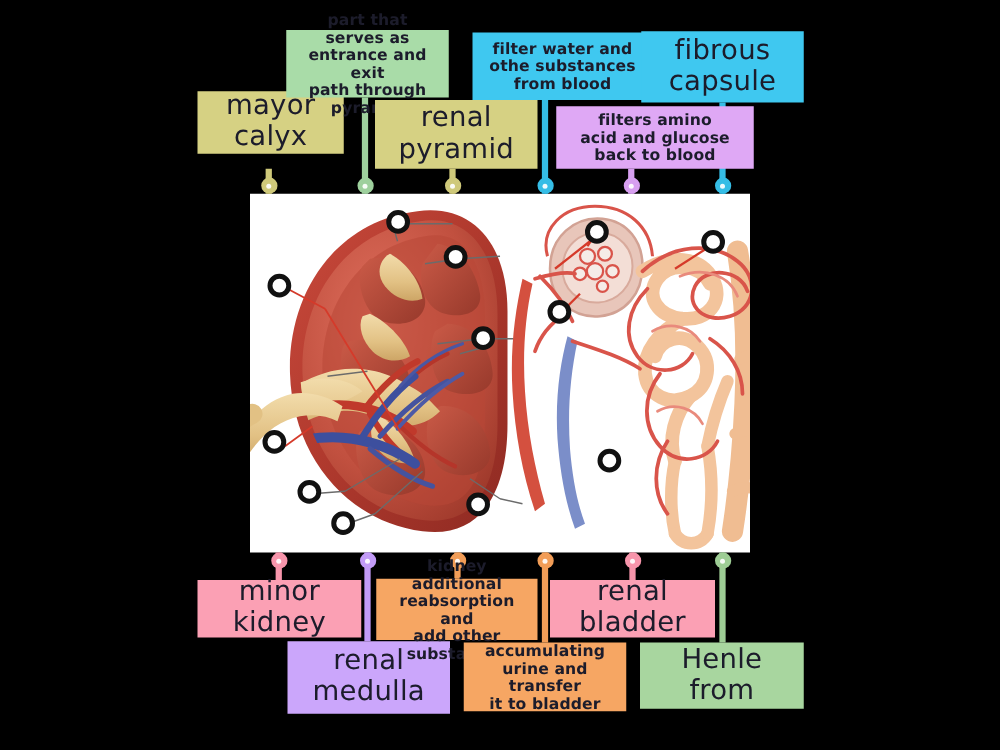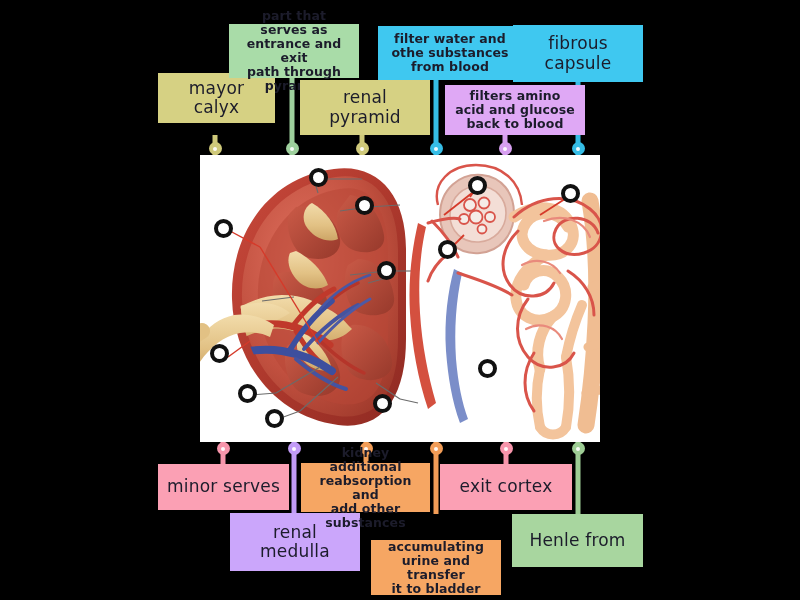--- a/index.html
+++ b/index.html
@@ -48,21 +48,21 @@
     line-height: 1.12;
     padding: 3px 8px;
     z-index: 6;
     user-select: none;
   }
   .label-box .txt {
     display: block;
     width: 100%;
     white-space: pre-line;
   }
-  .label-box.big   { font-size: 17px; font-weight: 400; letter-spacing: .2px; }
+  .label-box.big   { font-size: 22px; font-weight: 400; letter-spacing: .2px; }
   .label-box.small { font-size: 12.5px; font-weight: 600; letter-spacing: .1px; }
 
   
   .pin {
     position: absolute;
     z-index: 4;
   }
   .pin .stem {
     position: absolute;
     left: 50%;
@@ -369,47 +369,47 @@
       </div>
       <div class="label-box big" style="left: 300px; top: 80px; width: 130px; height: 55px; background: rgb(214, 209, 131);">
         <span class="txt">renal
 pyramid</span>
       </div>
       <div class="label-box small" style="left: 378px; top: 26px; width: 144px; height: 54px; background: rgb(63, 200, 240);">
         <span class="txt">filter water and
 othe substances
 from blood</span>
       </div>
-      <div class="label-box small" style="left: 445px; top: 85px; width: 140px; height: 50px; background: rgb(223, 168, 245); align-items: center;">
+      <div class="label-box small" style="left: 445px; top: 85px; width: 158px; height: 50px; background: rgb(223, 168, 245); align-items: center;">
         <span class="txt">filters amino
 acid and glucose
 back to blood</span>
       </div>
       <div class="label-box big" style="left: 513px; top: 25px; width: 130px; height: 57px; background: rgb(63, 200, 240);">
         <span class="txt">fibrous
 capsule</span>
       </div>
       <div class="label-box big" style="left: 158px; top: 464px; width: 131px; height: 46px; background: rgb(251, 160, 180);">
-        <span class="txt">minor serves</span>
+        <span class="txt">minor kidney</span>
       </div>
       <div class="label-box big" style="left: 230px; top: 513px; width: 130px; height: 58px; background: rgb(203, 166, 251);">
         <span class="txt">renal
 medulla</span>
       </div>
       <div class="label-box small" style="left: 301px; top: 463px; width: 129px; height: 49px; background: rgb(246, 166, 99);">
         <span class="txt">kidney additional
 reabsorption and
 add other substances</span>
       </div>
-      <div class="label-box small" style="left: 371px; top: 514px; width: 130px; height: 55px; background: rgb(246, 166, 99); margin-top: 26px;">
+      <div class="label-box small" style="left: 371px; top: 514px; width: 130px; height: 55px; background: rgb(246, 166, 99);">
         <span class="txt">accumulating
 urine and transfer
 it to bladder</span>
       </div>
       <div class="label-box big" style="left: 440px; top: 464px; width: 132px; height: 46px; background: rgb(251, 160, 180);">
-        <span class="txt">exit cortex</span>
+        <span class="txt">renal bladder</span>
       </div>
       <div class="label-box big" style="left: 512px; top: 514px; width: 131px; height: 53px; background: rgb(168, 214, 159);">
         <span class="txt">Henle from</span>
       </div>
     </div>
 
 </div>
 
 </body></html>

